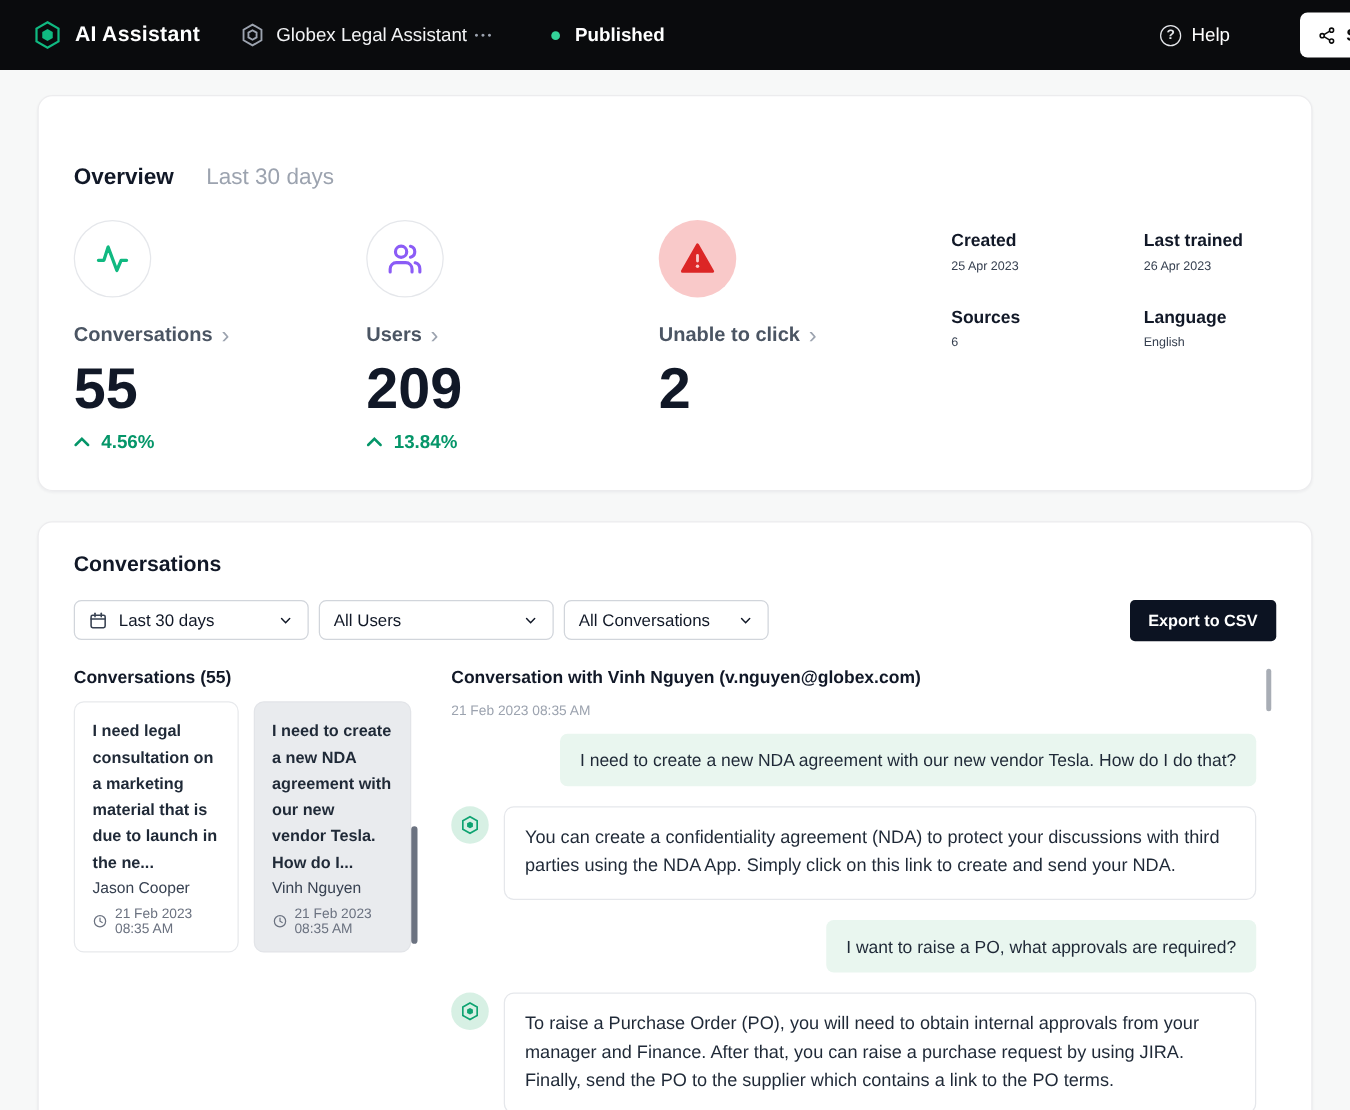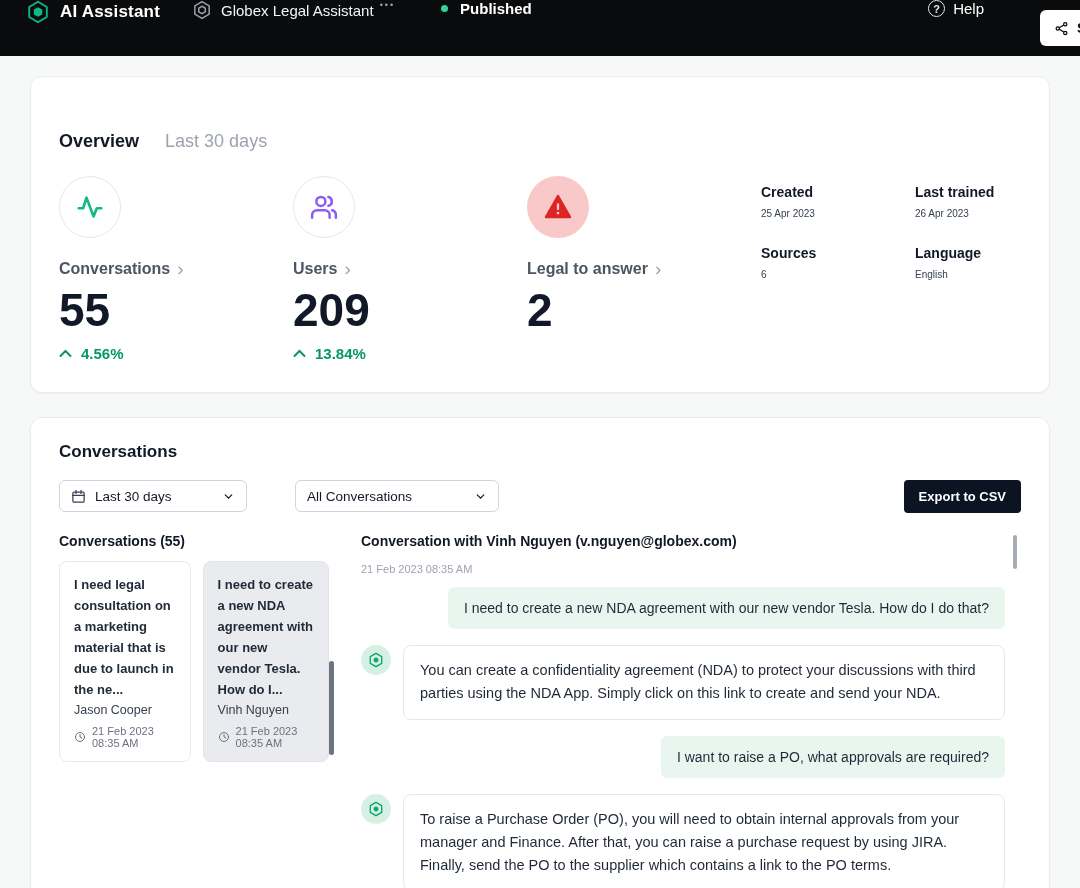--- a/index.html
+++ b/index.html
@@ -6,21 +6,21 @@
   html,body { width:1080px; height:888px; overflow:hidden; }
   body {
     font-family:"Liberation Sans", sans-serif;
     background:#f7f8f8;
     color:#111827;
     position:relative;
   }
 
   
   .topbar {
-    height:56px; background:#0a0b0d; display:flex; align-items:flex-start;
+    height:56px; background:#0a0b0d; display:flex; align-items:center;
     padding:0 26px; color:#fff; position:relative;
   }
   .brand { display:flex; align-items:center; gap:10px; }
   .brand-title { font-size:17px; font-weight:700; letter-spacing:.2px; }
   .assistant { display:flex; align-items:center; gap:9px; margin-left:32px; cursor:pointer; }
   .assistant-name { font-size:15px; color:#f3f4f6; }
   .more-dots { color:#9ca3af; font-size:9px; letter-spacing:2px; margin-left:6px; cursor:pointer; }
   .published { display:flex; align-items:center; gap:12px; margin-left:46px; }
   .pub-dot { width:7px; height:7px; border-radius:50%; background:#34d399; }
   .pub-label { font-size:15px; font-weight:600; color:#fff; }
@@ -67,21 +67,21 @@
   
   .conv-card { margin-top:24px; padding:24px 28px; min-height:560px; position:relative; }
   .conv-title { font-size:17px; font-weight:700; }
   .filters { display:flex; align-items:center; gap:8px; margin-top:18px; }
   .select {
     height:32px; border:1px solid #d1d5db; border-radius:6px; background:#fff;
     display:flex; align-items:center; gap:9px; padding:0 11px;
     font-size:13.5px; color:#111827; cursor:pointer;
   }
   .select .sel-val { flex:1; }
-  .sel-date { width:188px; } .sel-users { width:188px; } .sel-type { width:204px;margin-left:40px; }
+  .sel-date { width:188px; } .sel-users { width:188px; } .sel-type { width:164px; }
   .export-btn {
     margin-left:auto; background:#0c1322; color:#fff; border:none; border-radius:4px;
     font-family:inherit; font-size:13px; font-weight:700; padding:9px 15px; cursor:pointer;
   }
 
   .conv-body { display:flex; margin-top:20px; }
   .conv-list { width:270px; position:relative; }
   .list-title { font-size:14px; font-weight:700; color:#111827; }
   .list-items { margin-top:12px; display:flex; gap:12px; }
   .list-item { border:1px solid #e7e9ec; border-radius:8px; padding:12px 14px; background:#fff; cursor:pointer; }
@@ -220,21 +220,21 @@
 
       <div class="metric">
         <div class="metric-icon warn">
           <svg width="30" height="30" viewBox="0 0 24 24">
             <path d="M12 3.2 L21.6 20 H2.4 Z" fill="#dc2626" stroke="#dc2626" stroke-width="2" stroke-linejoin="round"></path>
             <rect x="11.1" y="9" width="1.8" height="5.4" rx="0.9" fill="#f9c9c9"></rect>
             <circle cx="12" cy="16.8" r="1.1" fill="#f9c9c9"></circle>
           </svg>
         </div>
         <div class="metric-label">
-          <span>Legal to answer</span>
+          <span>Unable to click</span>
           <span class="label-chev">›</span>
         </div>
         <div class="metric-value">2</div>
       </div>
 
       <div class="ov-details">
         <div>
           <div class="detail-label">Created</div>
           <div class="detail-value">25 Apr 2023</div>
         </div>
@@ -261,20 +261,28 @@
       <div class="select sel-date">
         <span>
           <svg width="15" height="15" viewBox="0 0 24 24" fill="none" stroke="#374151" stroke-width="2" stroke-linecap="round">
             <rect x="3" y="5" width="18" height="16" rx="2"></rect>
             <line x1="8" y1="2.5" x2="8" y2="7"></line>
               <line x1="16" y1="2.5" x2="16" y2="7"></line>
               <line x1="3" y1="10" x2="21" y2="10"></line>
           </svg>
         </span>
         <span class="sel-val">Last 30 days</span>
+        <span>
+          <svg width="13" height="13" viewBox="0 0 24 24" fill="none" stroke="#111827" stroke-width="2.2" stroke-linecap="round">
+              <polyline points="6 9 12 15 18 9"></polyline>
+            </svg>
+        </span>
+      </div>
+      <div class="select sel-users">
+        <span class="sel-val">All Users</span>
         <span>
           <svg width="13" height="13" viewBox="0 0 24 24" fill="none" stroke="#111827" stroke-width="2.2" stroke-linecap="round">
               <polyline points="6 9 12 15 18 9"></polyline>
             </svg>
         </span>
       </div>
       <div class="select sel-type">
         <span class="sel-val">All Conversations</span>
         <span>
           <svg width="13" height="13" viewBox="0 0 24 24" fill="none" stroke="#111827" stroke-width="2.2" stroke-linecap="round">

